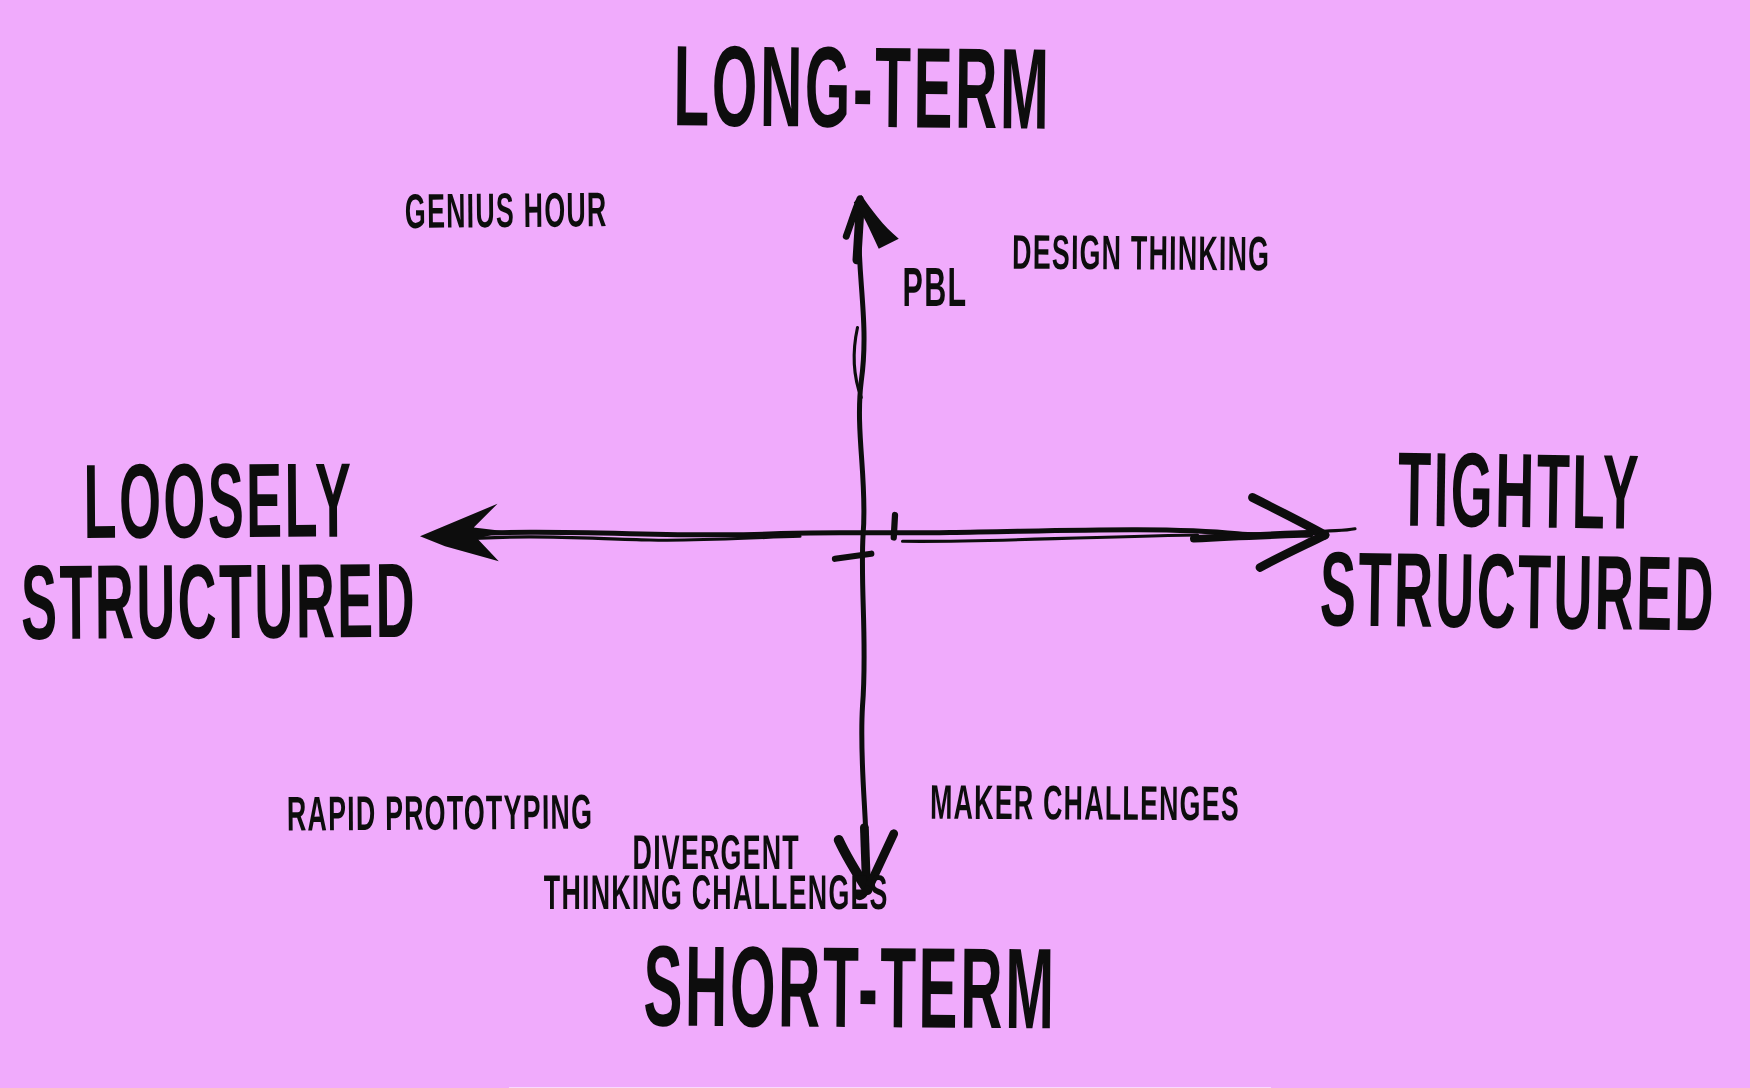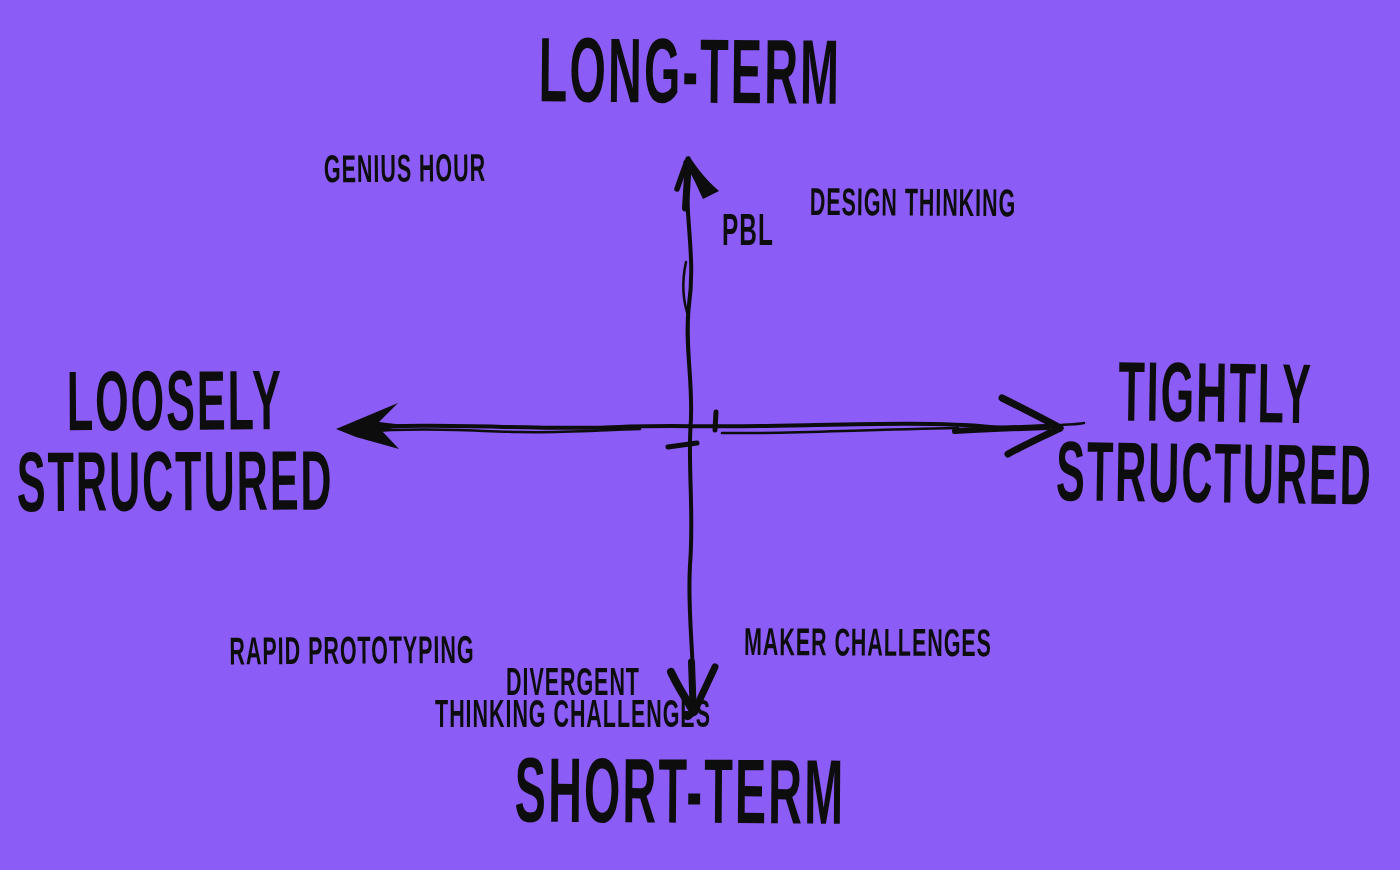--- a/index.html
+++ b/index.html
@@ -1,20 +1,20 @@
 <!DOCTYPE html>
 <html><head>
 <meta charset="utf-8">
 <style>
   html, body { margin: 0; padding: 0; background: #ffffff; }
   #canvas {
     position: relative;
     width: 1400px;
     height: 870px;
-    background: #8b5cf6;
+    background: #f0abfc;
     overflow: hidden;
     font-family: "Liberation Sans", sans-serif;
     color: #0d0d0d;
   }
   #axes-svg { position: absolute; left: 0; top: 0; width: 1400px; height: 870px; }
 
   .lbl {
     position: absolute;
     white-space: nowrap;
     font-weight: bold;

